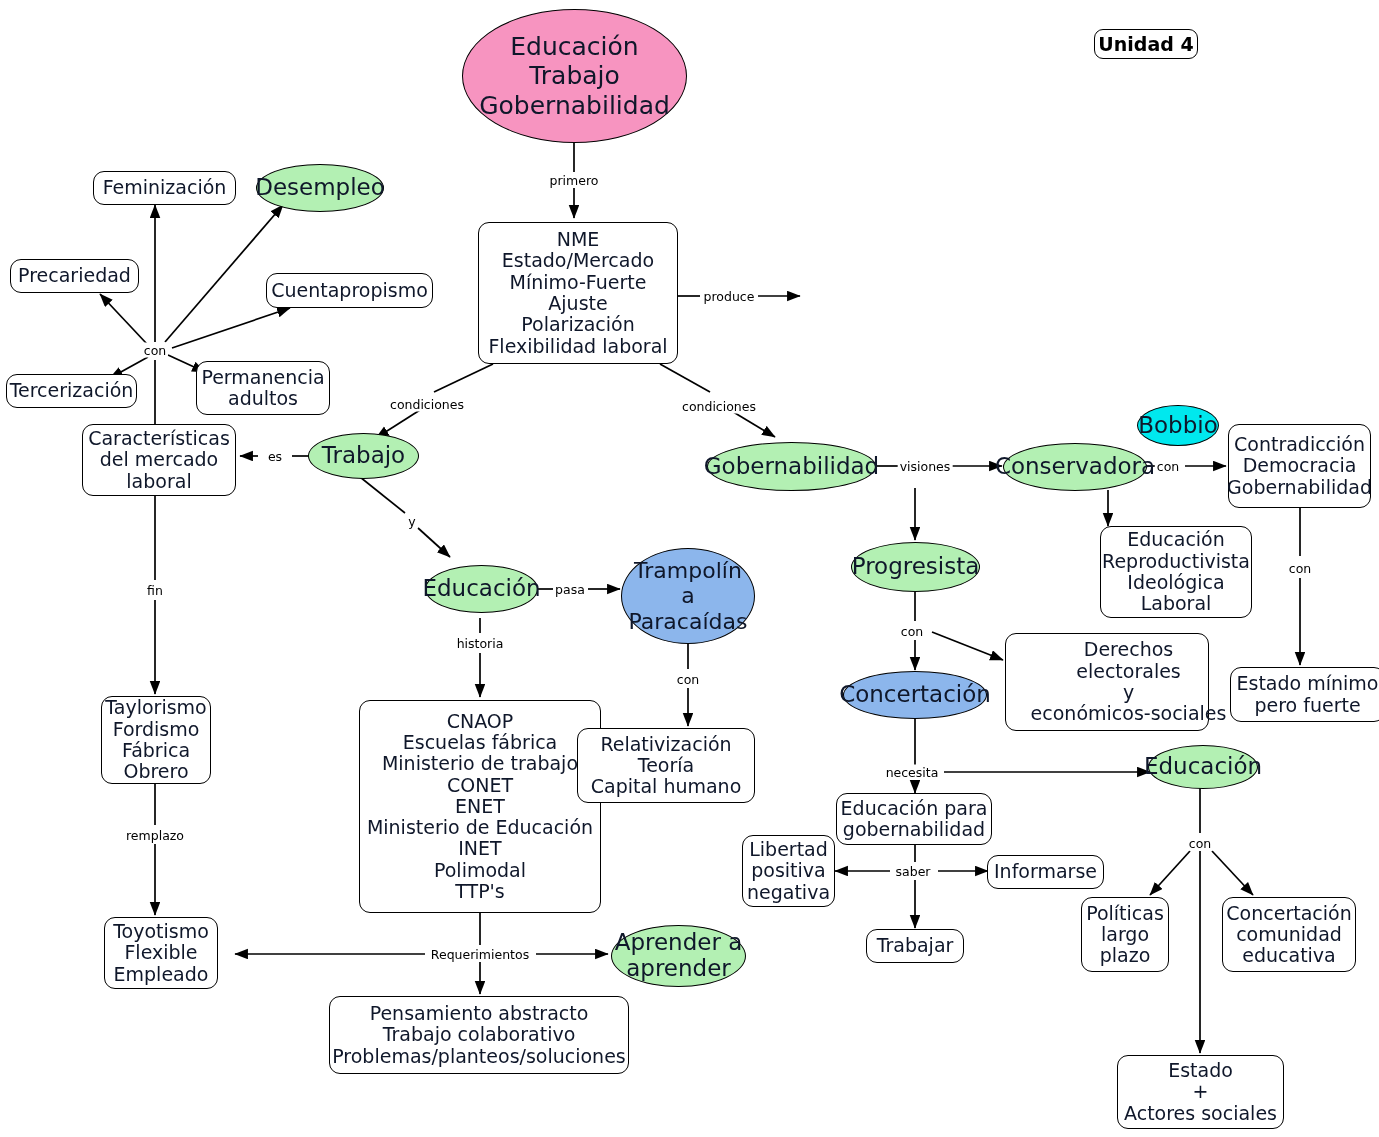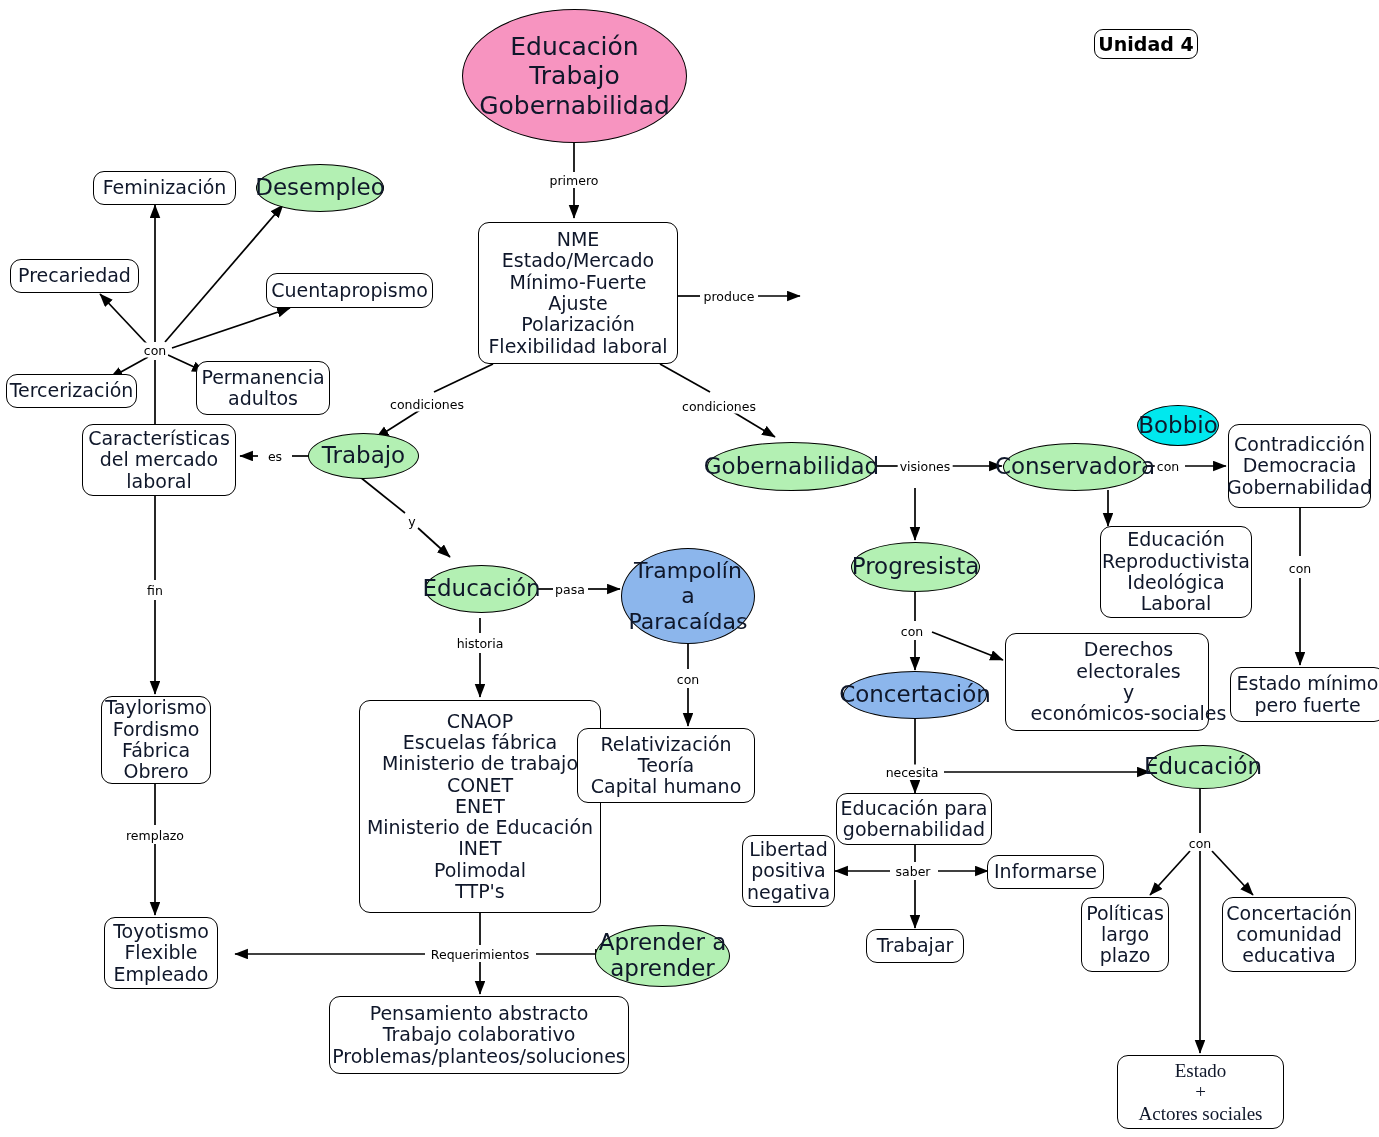--- a/index.html
+++ b/index.html
@@ -248,21 +248,21 @@
 
   <div class="node box" style="left:101px; top:696px; width:110px; height:88px;">Taylorismo
 Fordismo
 Fábrica
 Obrero</div>
 
   <div class="node box" style="left:104px; top:917px; width:114px; height:72px;">Toyotismo
 Flexible
 Empleado</div>
 
-  <div class="node ellipse green" style="left:595px; top:925px; width:135px; height:62px;">Aprender a
+  <div class="node ellipse green" style="left:611px; top:925px; width:135px; height:62px;">Aprender a
 aprender</div>
 
   <div class="node box" style="left:329px; top:996px; width:300px; height:78px;">Pensamiento abstracto
 Trabajo colaborativo
 Problemas/planteos/soluciones</div>
 
   <div class="node ellipse green" style="left:707px; top:442px; width:169px; height:49px;">Gobernabilidad</div>
 
   <div class="node ellipse green" style="left:1003px; top:443px; width:144px; height:48px;">Conservadora</div>
 
@@ -303,17 +303,17 @@
   <div class="node box" style="left:866px; top:929px; width:98px; height:34px;">Trabajar</div>
 
   <div class="node box" style="left:1081px; top:897px; width:88px; height:75px;">Políticas
 largo
 plazo</div>
 
   <div class="node box" style="left:1222px; top:897px; width:134px; height:75px;">Concertación
 comunidad
 educativa</div>
 
-  <div class="node box" style="left:1117px; top:1055px; width:167px; height:74px;font-family:Liberation Serif, serif;">Estado
+  <div class="node box" style="left:1117px; top:1055px; width:167px; height:74px;">Estado
 +
 Actores sociales</div>
 
 </div>
 
 </body></html>

